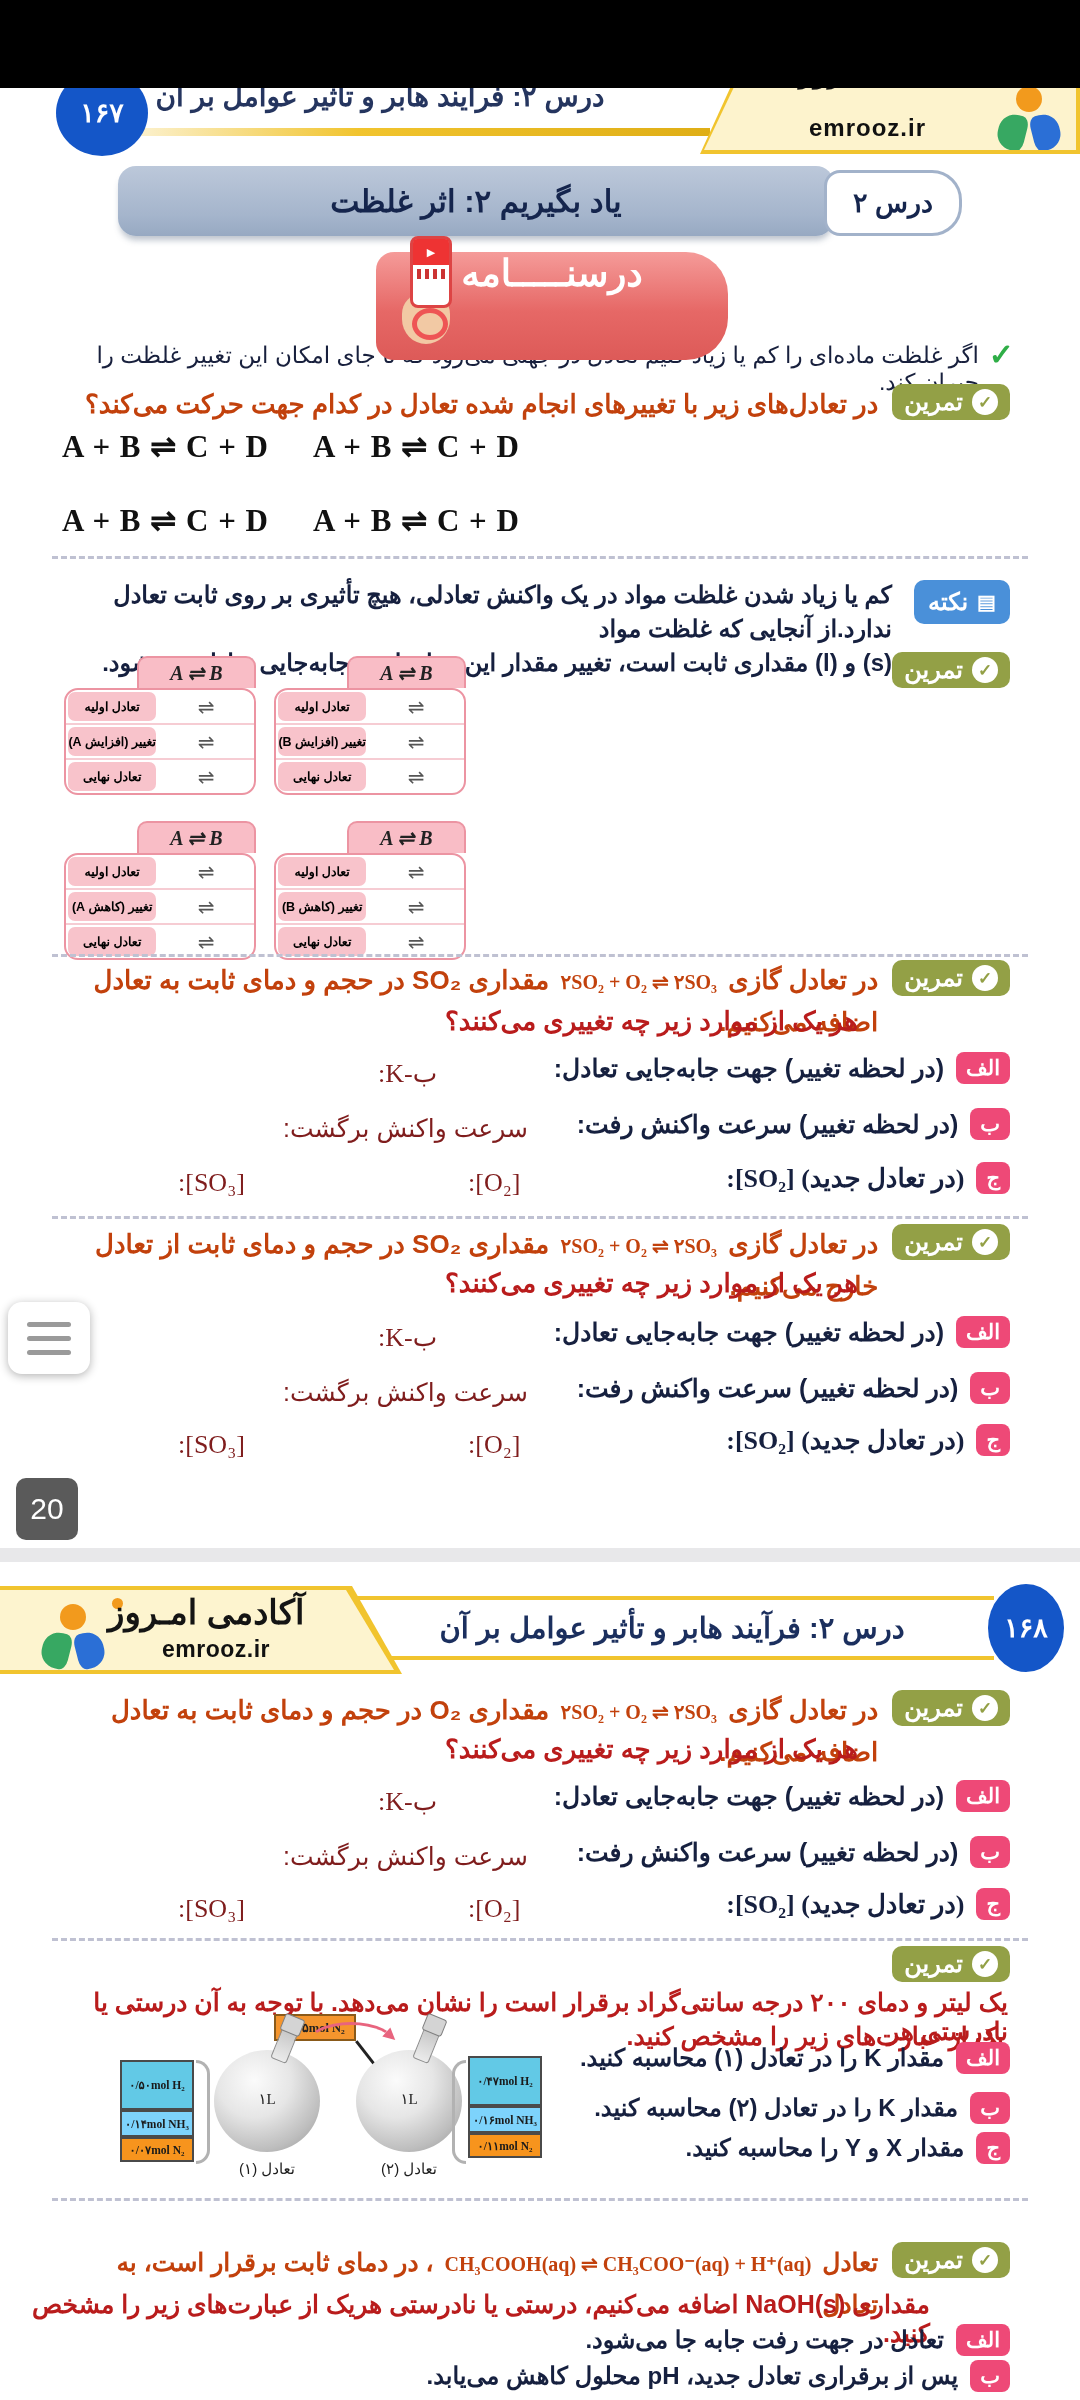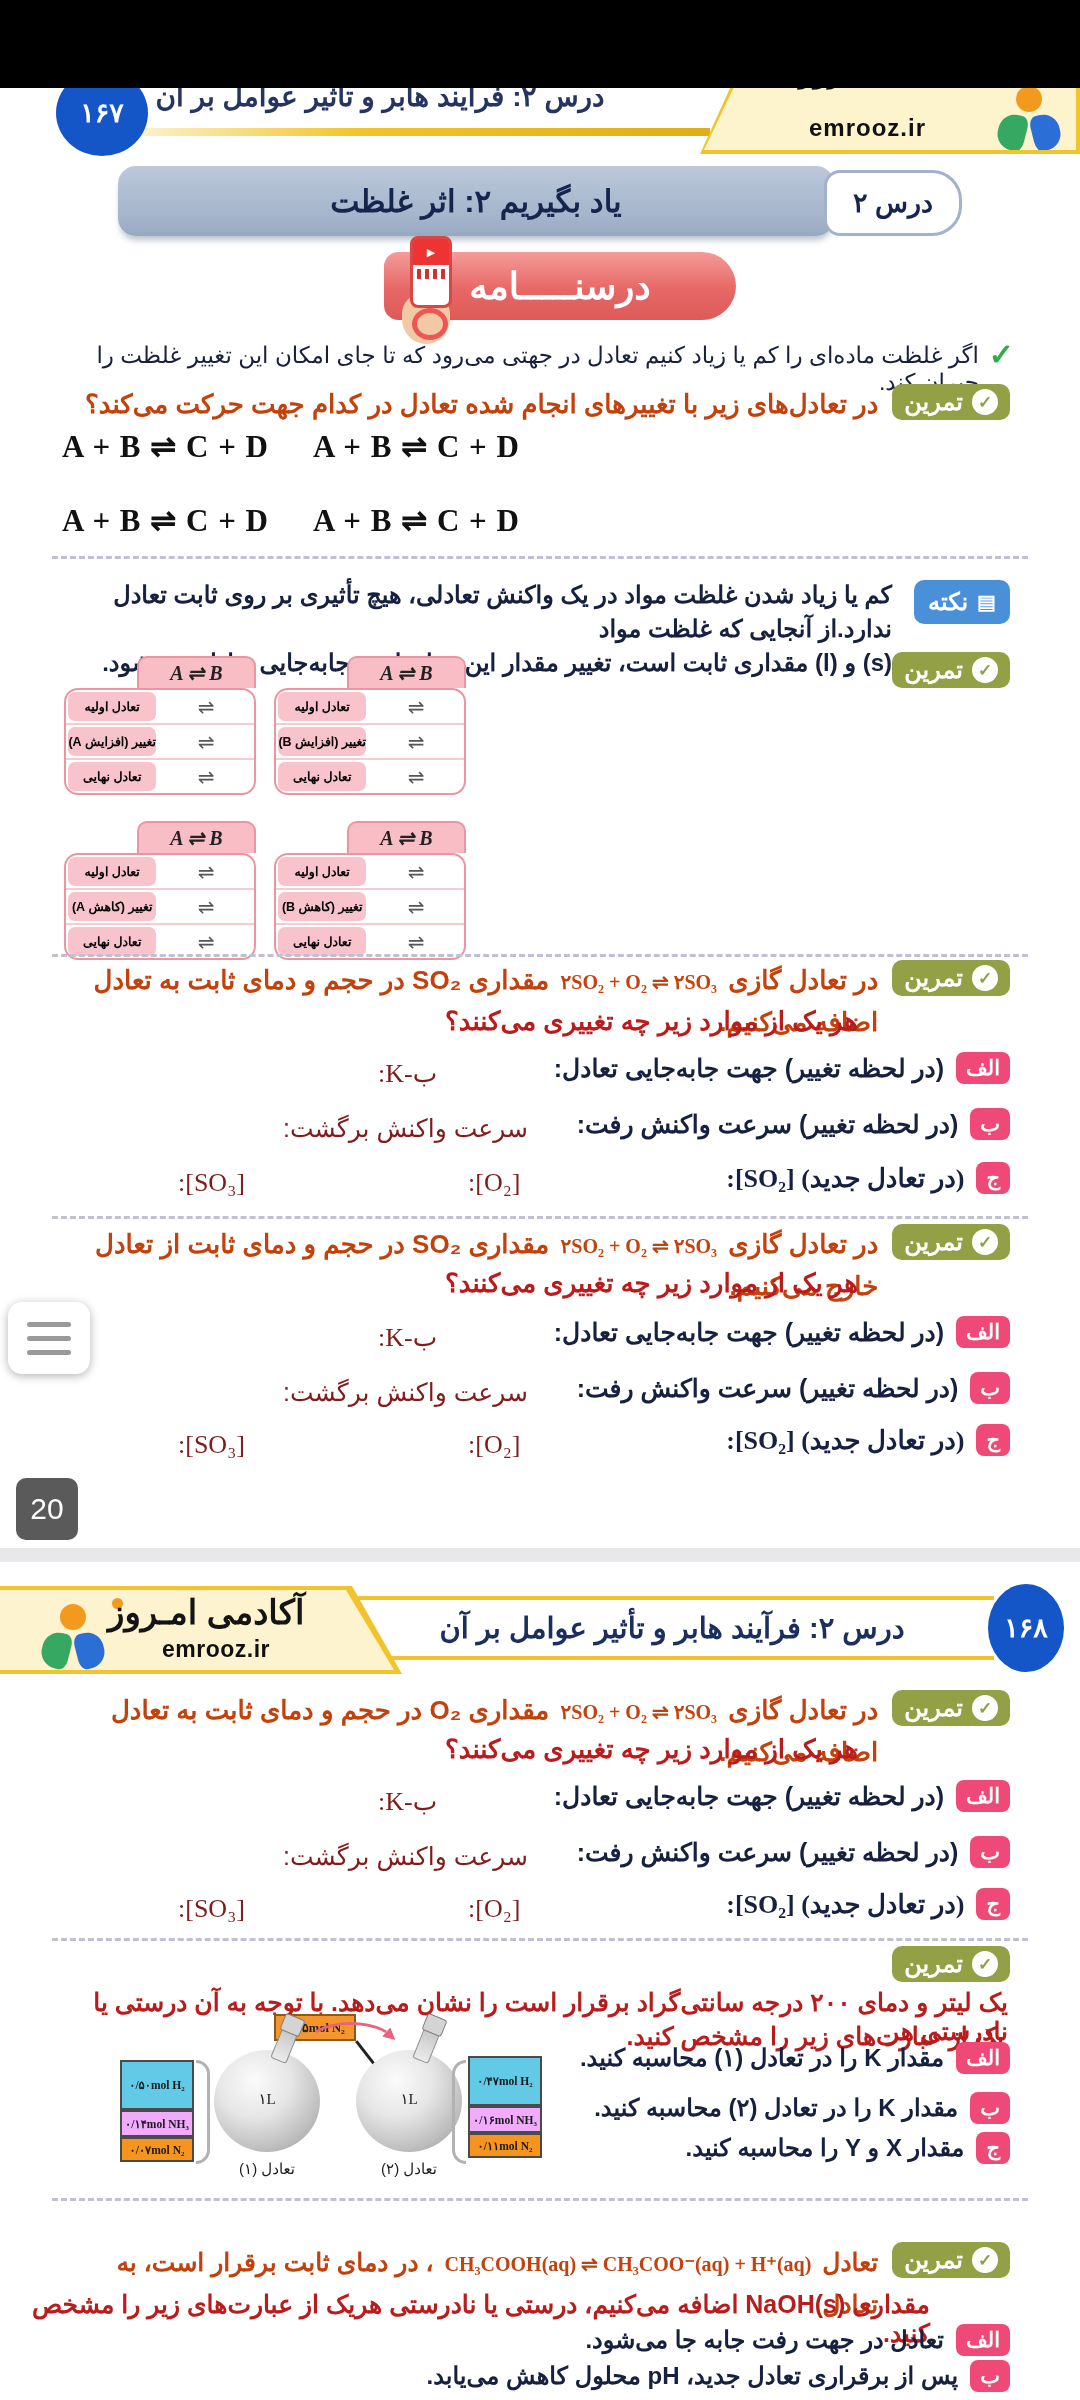--- a/index.html
+++ b/index.html
@@ -28,23 +28,23 @@
   .logoicon .bkb{position:absolute;right:2px;bottom:2px;width:28px;height:36px;background:#2b6fd6;border-radius:25% 60% 60% 25%/30% 45% 45% 30%;transform:rotate(-14deg)}
   
   .lesson-bar{position:absolute;left:118px;top:166px;width:716px;height:70px;border-radius:18px;
       background:linear-gradient(180deg,#bcc8da 0%,#a5b5cc 70%,#97a9c2 100%);
       box-shadow:0 6px 6px -2px rgba(60,80,110,.35);display:flex;align-items:center;justify-content:center;
       font-weight:bold;font-size:31px;color:#15254d;z-index:2}
   .lesson-tab{position:absolute;left:824px;top:170px;width:132px;height:60px;background:#fff;border:3px solid #a2b2ca;
       border-radius:16px 30px 30px 16px;display:flex;align-items:center;justify-content:center;
       font-weight:bold;font-size:27px;color:#15254d;z-index:3}
   
-  .banner{position:absolute;left:384px;top:252px;width:352px;height:68px;border-radius:18px 42px 42px 18px;
+  .banner{position:absolute;left:376px;top:252px;width:352px;height:108px;border-radius:18px 42px 42px 18px;
       background:linear-gradient(180deg,#f59b99 0%,#e66866 55%,#dd5a58 100%);
-      display:flex;align-items:center;justify-content:center;color:#fff;font-weight:bold;font-size:37px;z-index:1}
+      display:flex;align-items:flex-start;justify-content:center;color:#fff;font-weight:bold;font-size:37px;z-index:1}
   .phone{position:absolute;left:386px;top:234px;width:84px;height:112px;z-index:2}
   .ph-hand{position:absolute;bottom:2px;left:16px;width:48px;height:50px;background:#f2c9a4;border-radius:40% 40% 50% 50%}
   .ph-ring{position:absolute;bottom:6px;left:26px;width:26px;height:22px;border:5px solid #e55;border-radius:50%}
   .ph-body{position:absolute;top:2px;left:24px;width:36px;height:66px;background:#fff;border:3px solid #d44;border-radius:8px}
   .ph-screen{position:absolute;top:0;left:0;right:0;height:26px;background:#e33;border-radius:4px 4px 0 0;
       color:#fff;font-size:11px;display:flex;align-items:center;justify-content:center}
   .ph-dots{position:absolute;top:30px;left:4px;right:4px;height:10px;background:repeating-linear-gradient(90deg,#c33 0 4px,#fff 4px 8px)}
   
   .intro{position:absolute;right:66px;left:60px;top:342px;display:flex;gap:10px;align-items:flex-start;font-size:23px;color:#18203d}
   .check{color:#2fae47;font-weight:bold;font-size:30px;line-height:26px}
@@ -112,21 +112,21 @@
   .diagram{position:absolute;left:98px;top:2008px;width:470px;height:185px;direction:ltr}
   .addbadge{position:absolute;left:176px;top:6px;width:82px;height:27px;background:#f5952d;border:2px solid #8a5a1a;
       box-sizing:border-box;display:flex;align-items:center;justify-content:center;
       font-family:"Liberation Serif",serif;font-weight:bold;font-size:12.5px;color:#222}
   .barrow{position:absolute;left:266px;top:30px;width:3px;height:30px;background:#222;transform:rotate(-38deg)}
   .bhead{position:absolute;left:276px;top:56px;width:0;height:0;border:6px solid transparent;border-top:10px solid #222;transform:rotate(38deg)}
   .stack{position:absolute;width:74px}
   .mbox{border:2px solid #4a4a4a;box-sizing:border-box;display:flex;align-items:center;justify-content:center;
       font-family:"Liberation Serif",serif;font-weight:bold;font-size:11.5px;color:#1a1a1a;direction:ltr}
   .mb-h2{background:#62c9e6;height:50px}
-  .mb-nh3{background:#f0abfc;height:27px}
+  .mb-nh3{background:#7dd3fc;height:27px}
   .mb-n2{background:#f7941d;height:25px}
   .brace{position:absolute;width:14px;height:104px;border:3px solid #b2b2b2;box-sizing:border-box}
   .brL{border-left:none;border-radius:0 16px 16px 0}
   .brR{border-right:none;border-radius:16px 0 0 16px}
   .flask{position:absolute;width:106px;height:102px;border-radius:50%;
       background:radial-gradient(circle at 38% 30%,#fbfbfb 0%,#e6e6e6 38%,#bdbdbd 72%,#909090 100%)}
   .neck{position:absolute;top:-22px;left:62px;width:15px;height:32px;background:linear-gradient(#c5c5c5,#ebebeb);
       border:1px solid #8f8f8f;transform:rotate(22deg);border-radius:3px}
   .cork{position:absolute;top:-34px;left:68px;width:19px;height:16px;background:#d4d4d4;border:1px solid #7f7f7f;
       transform:rotate(22deg);border-radius:3px}

